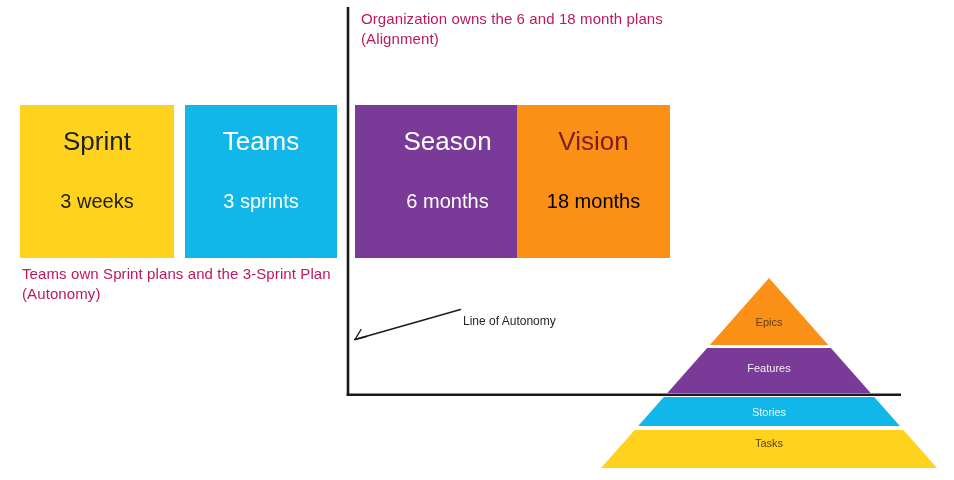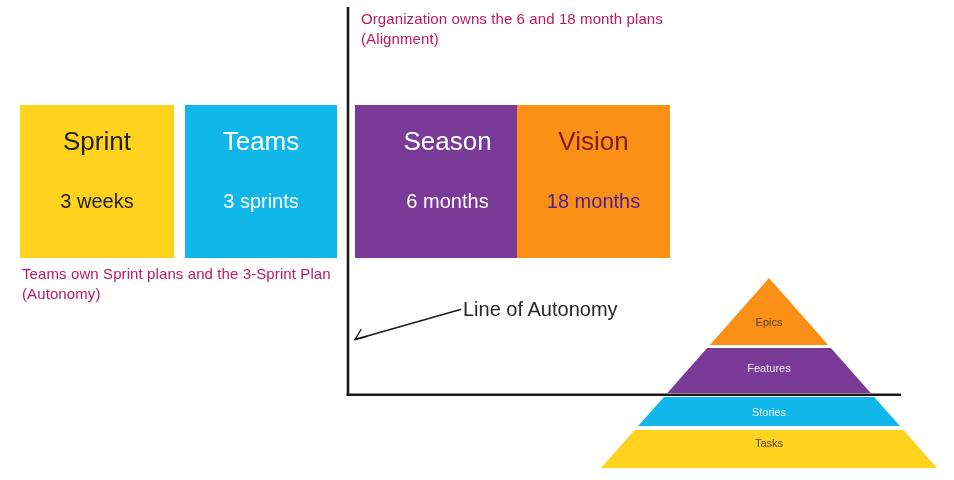--- a/index.html
+++ b/index.html
@@ -4,21 +4,21 @@
 <style>
   html,body{margin:0;padding:0;background:#fff;}
   .canvas{
     position:relative;width:954px;height:480px;background:#ffffff;overflow:hidden;
     font-family:"Liberation Sans",sans-serif;color:#1f1f1f;
   }
   
   .note{position:absolute;font-size:15px;line-height:20px;color:#be185d;letter-spacing:.1px;}
   .note-alignment{left:361px;top:9px;width:330px;}
   .note-autonomy{left:22px;top:264px;width:340px;}
-  .autonomy-label{position:absolute;left:463px;top:300px;font-size:20px;line-height:18px;color:#262626;}
+  .autonomy-label{position:absolute;left:463px;top:312px;font-size:12px;line-height:18px;color:#262626;}
 
   
   .tbox{position:absolute;top:105px;width:153px;height:153px;text-align:center;}
   .tbox .title{margin-top:21px;font-size:26px;line-height:30px;}
   .tbox .duration{margin-top:33px;font-size:20px;line-height:24px;}
   .tbox-sprint{left:20px;width:154px;}
   .tbox-plan{left:185px;width:152px;}
   .tbox-season{left:355px;padding-left:16px;}
   .tbox-vision{left:517px;}
 
@@ -68,21 +68,21 @@
     <div class="duration" style="color: rgb(255, 255, 255);">3 sprints</div>
   </div>
 
   <div class="tbox tbox-season" style="background: rgb(122, 59, 152);">
     <div class="title" style="color: rgb(255, 255, 255);">Season</div>
     <div class="duration" style="color: rgb(255, 255, 255);">6 months</div>
   </div>
 
   <div class="tbox tbox-vision" style="background: rgb(250, 144, 21);">
     <div class="title" style="color: #7f1d1d;">Vision</div>
-    <div class="duration" style="color: #4c1d95;">18 months</div>
+    <div class="duration" style="color: #000000;">18 months</div>
   </div>
 
   <div class="pyramid">
     <div class="pyr-band pyr-band-0" style="background: rgb(250, 144, 21);"></div>
     <div class="pyr-band pyr-band-1" style="background: rgb(122, 59, 152);"></div>
     <div class="pyr-band pyr-band-2" style="background: rgb(18, 183, 234);"></div>
     <div class="pyr-band pyr-band-3" style="background: rgb(255, 210, 30);"></div>
 
     <div class="pyr-label pyr-label-0" style="color: rgb(90, 67, 32);">Epics</div>
     <div class="pyr-label pyr-label-1" style="color: rgb(239, 239, 244);">Features</div>

